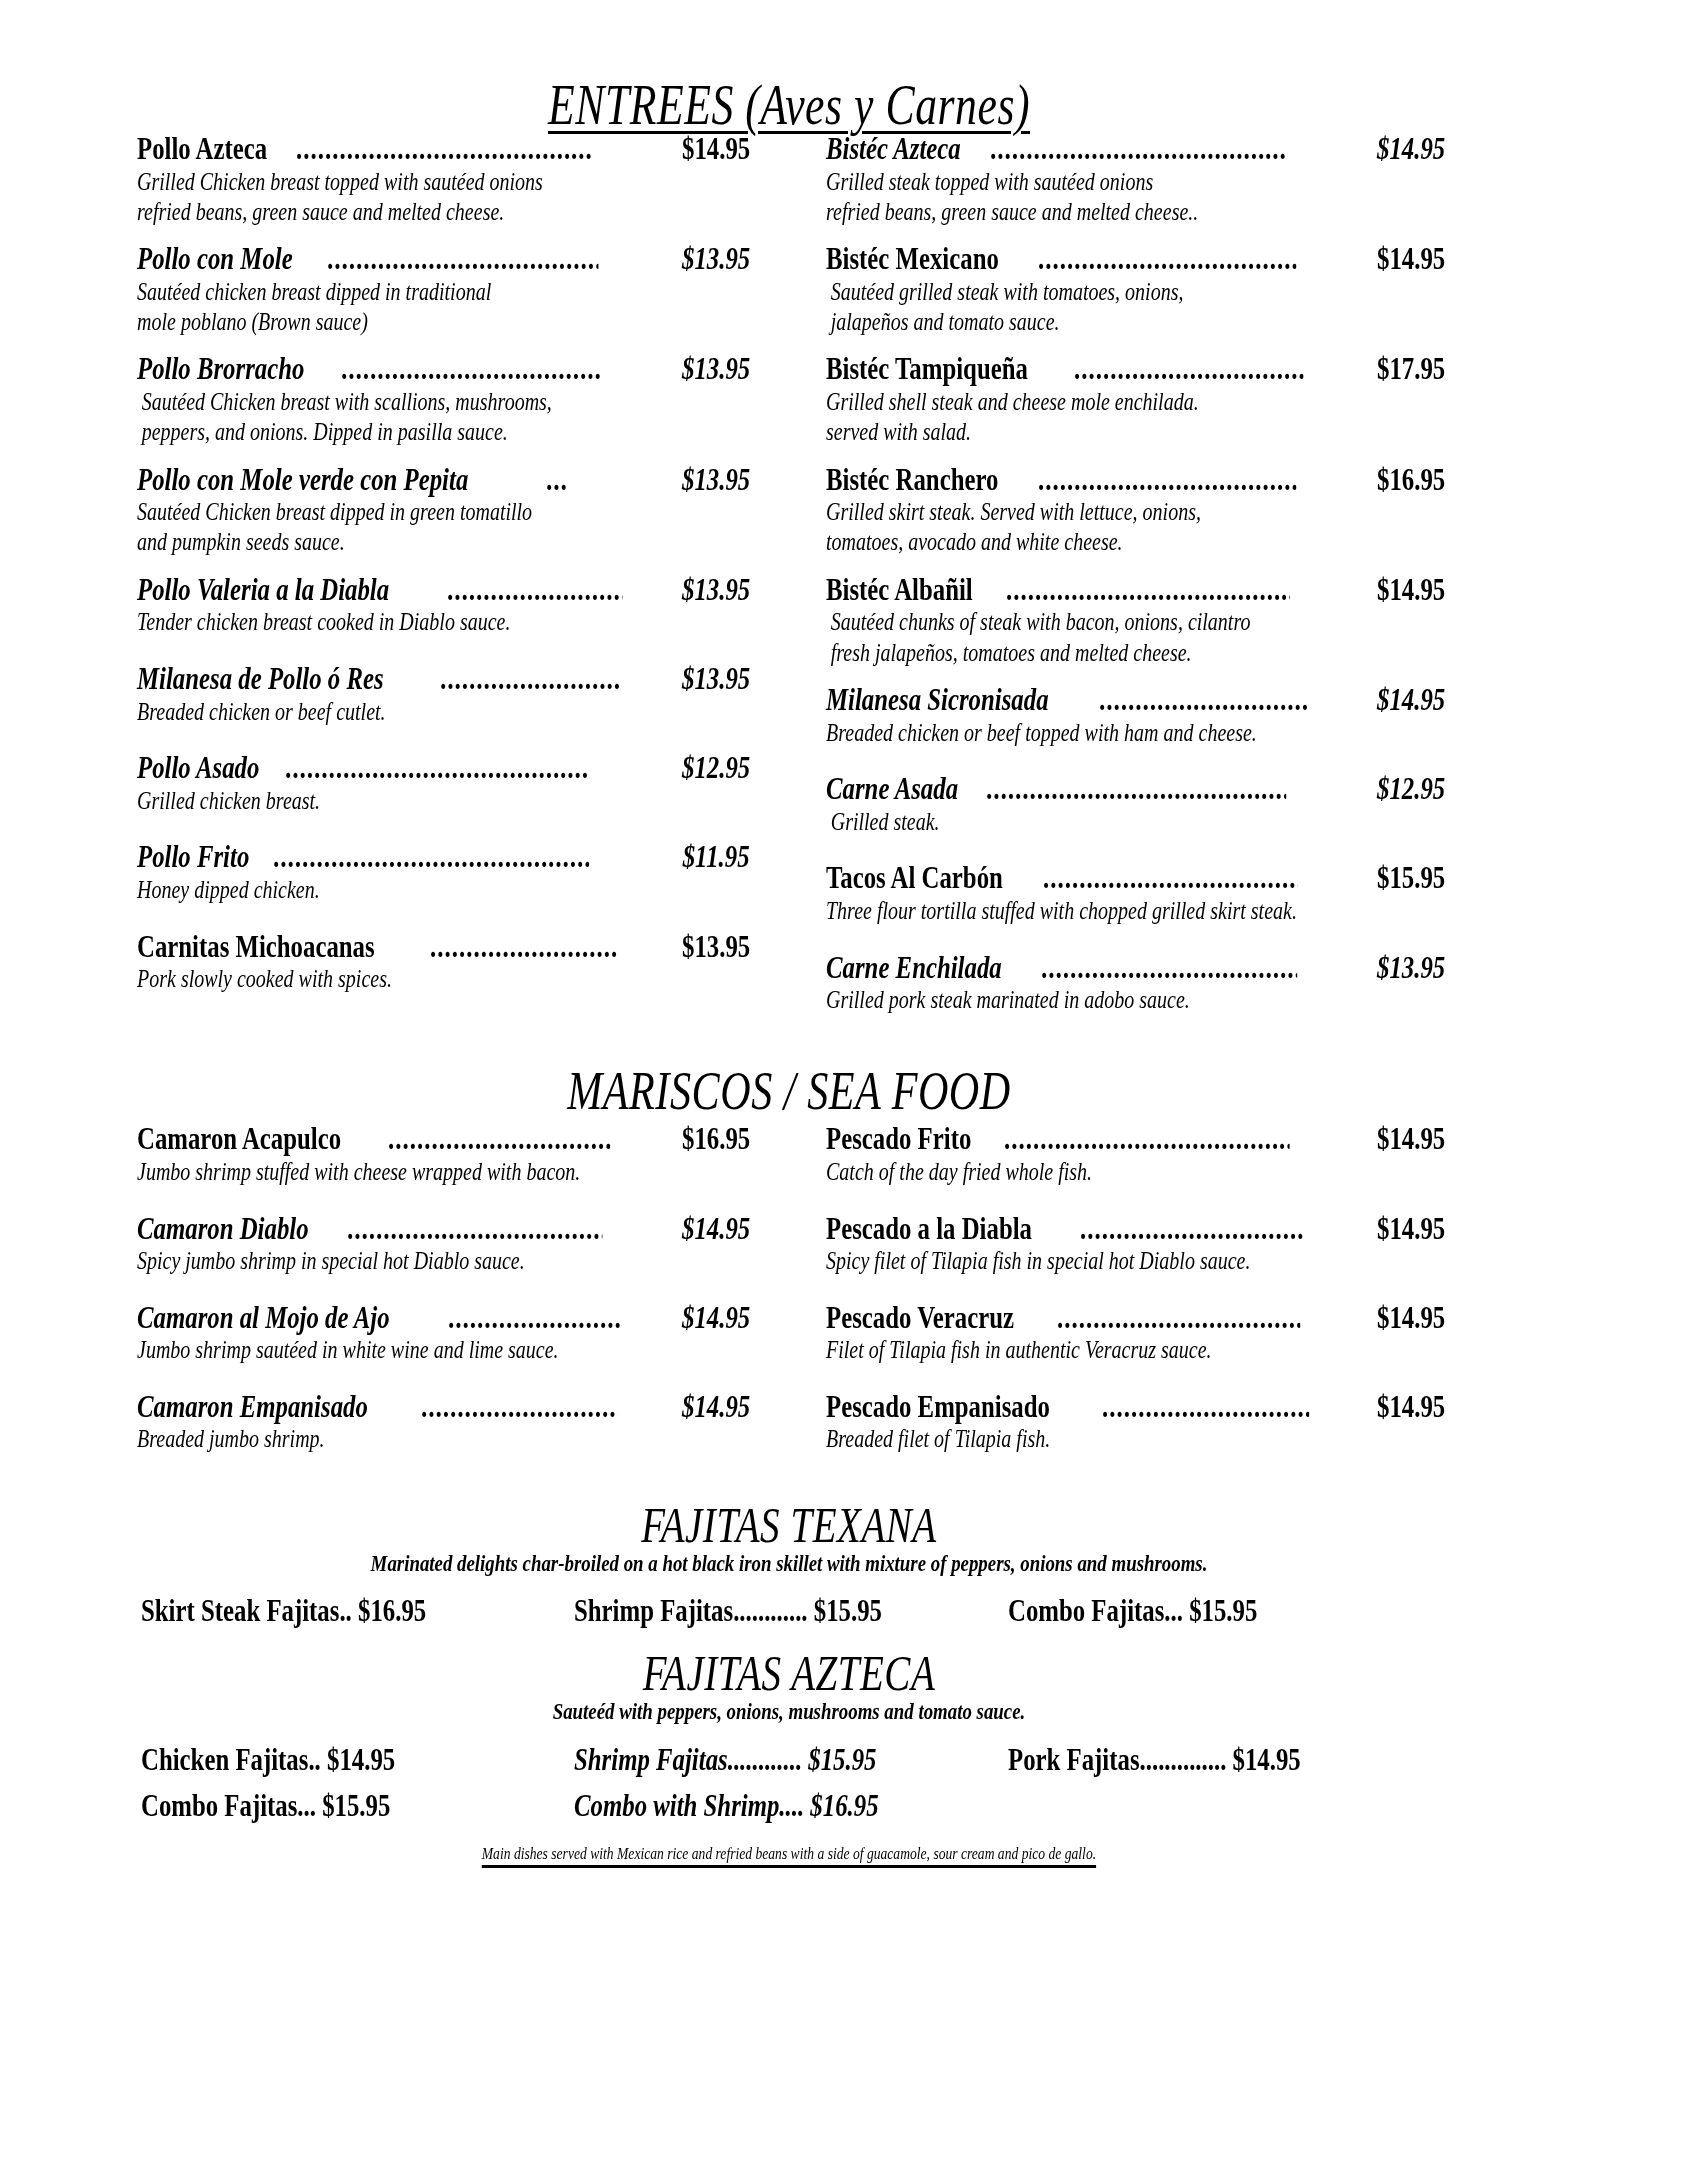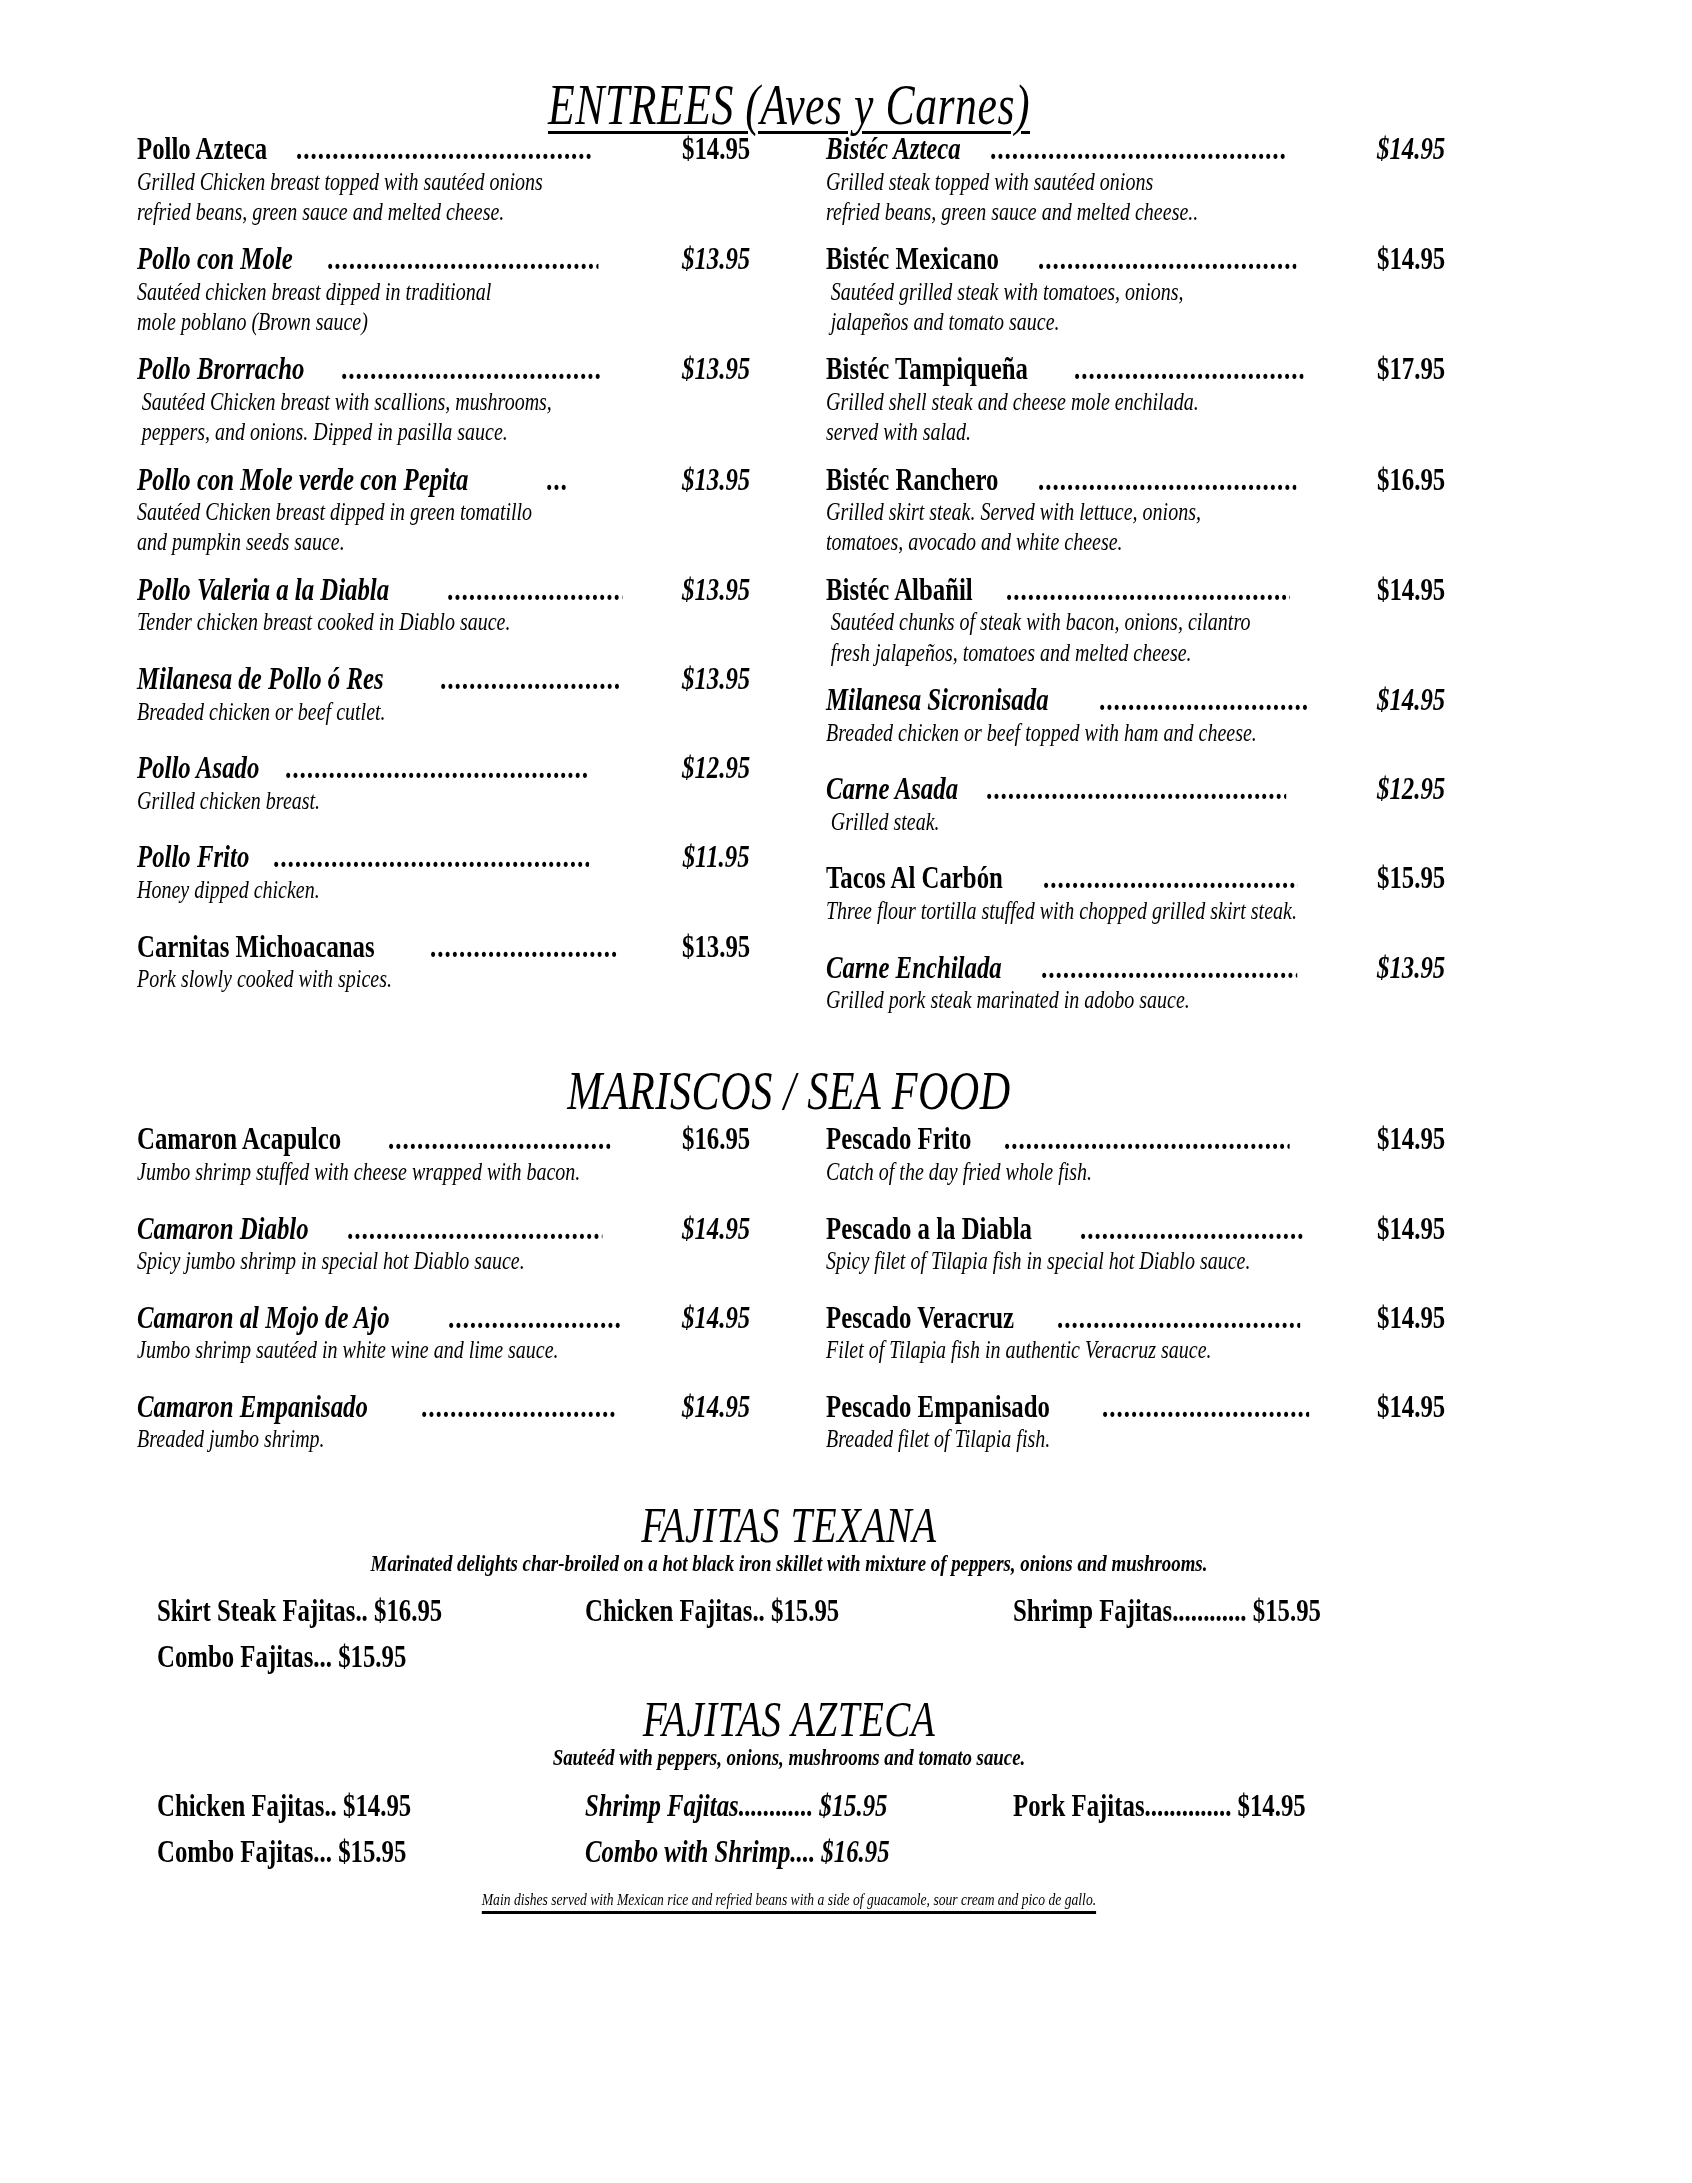--- a/index.html
+++ b/index.html
@@ -126,21 +126,20 @@
   .gap-s   { height: 10.5px; }
   .gap-m   { height: 19.6px; }
 
   
   .fajita-grid {
     display: grid;
     grid-template-columns: repeat(3, 1fr);
     row-gap: 11.8px;
     margin-top: 18.3px;
     padding: 0 0 0 3.9px;
-    margin-left: 16px;
   }
   .fajita-cell {
     font-weight: 700;
     font-size: 31px;
     line-height: 1.1;
     white-space: nowrap;
   }
   .fajita-cell.ital { font-style: italic; }
   .fajita-inner {
     display: inline-block;
@@ -429,21 +428,20 @@
           <div class="entry-desc">Breaded filet of Tilapia fish.</div>
           <div class="gap-m"></div>
         </div>
       </div>
   </div>
 
   <div class="section-head fajitas">FAJITAS TEXANA</div>
   <div class="section-sub">Marinated delights char-broiled on a hot black iron skillet with mixture of peppers, onions and mushrooms.</div>
   <div class="fajita-grid" id="fajitas-texana-grid">
       <div class="fajita-cell"><span class="fajita-inner">Skirt Steak Fajitas.. $16.95</span></div>
-      <div class="fajita-cell"><span class="fajita-inner">Chicken Fajitas.. $15.95</span></div>
       <div class="fajita-cell"><span class="fajita-inner">Shrimp Fajitas............ $15.95</span></div>
       <div class="fajita-cell"><span class="fajita-inner">Combo Fajitas... $15.95</span></div>
     </div>
 
   <div class="section-head fajitas">FAJITAS AZTECA</div>
   <div class="section-sub">Sauteéd with peppers, onions, mushrooms and tomato sauce.</div>
   <div class="fajita-grid" id="fajitas-azteca-grid">
       <div class="fajita-cell"><span class="fajita-inner">Chicken Fajitas.. $14.95</span></div>
       <div class="fajita-cell ital"><span class="fajita-inner">Shrimp Fajitas............ $15.95</span></div>
       <div class="fajita-cell"><span class="fajita-inner">Pork Fajitas.............. $14.95</span></div>

